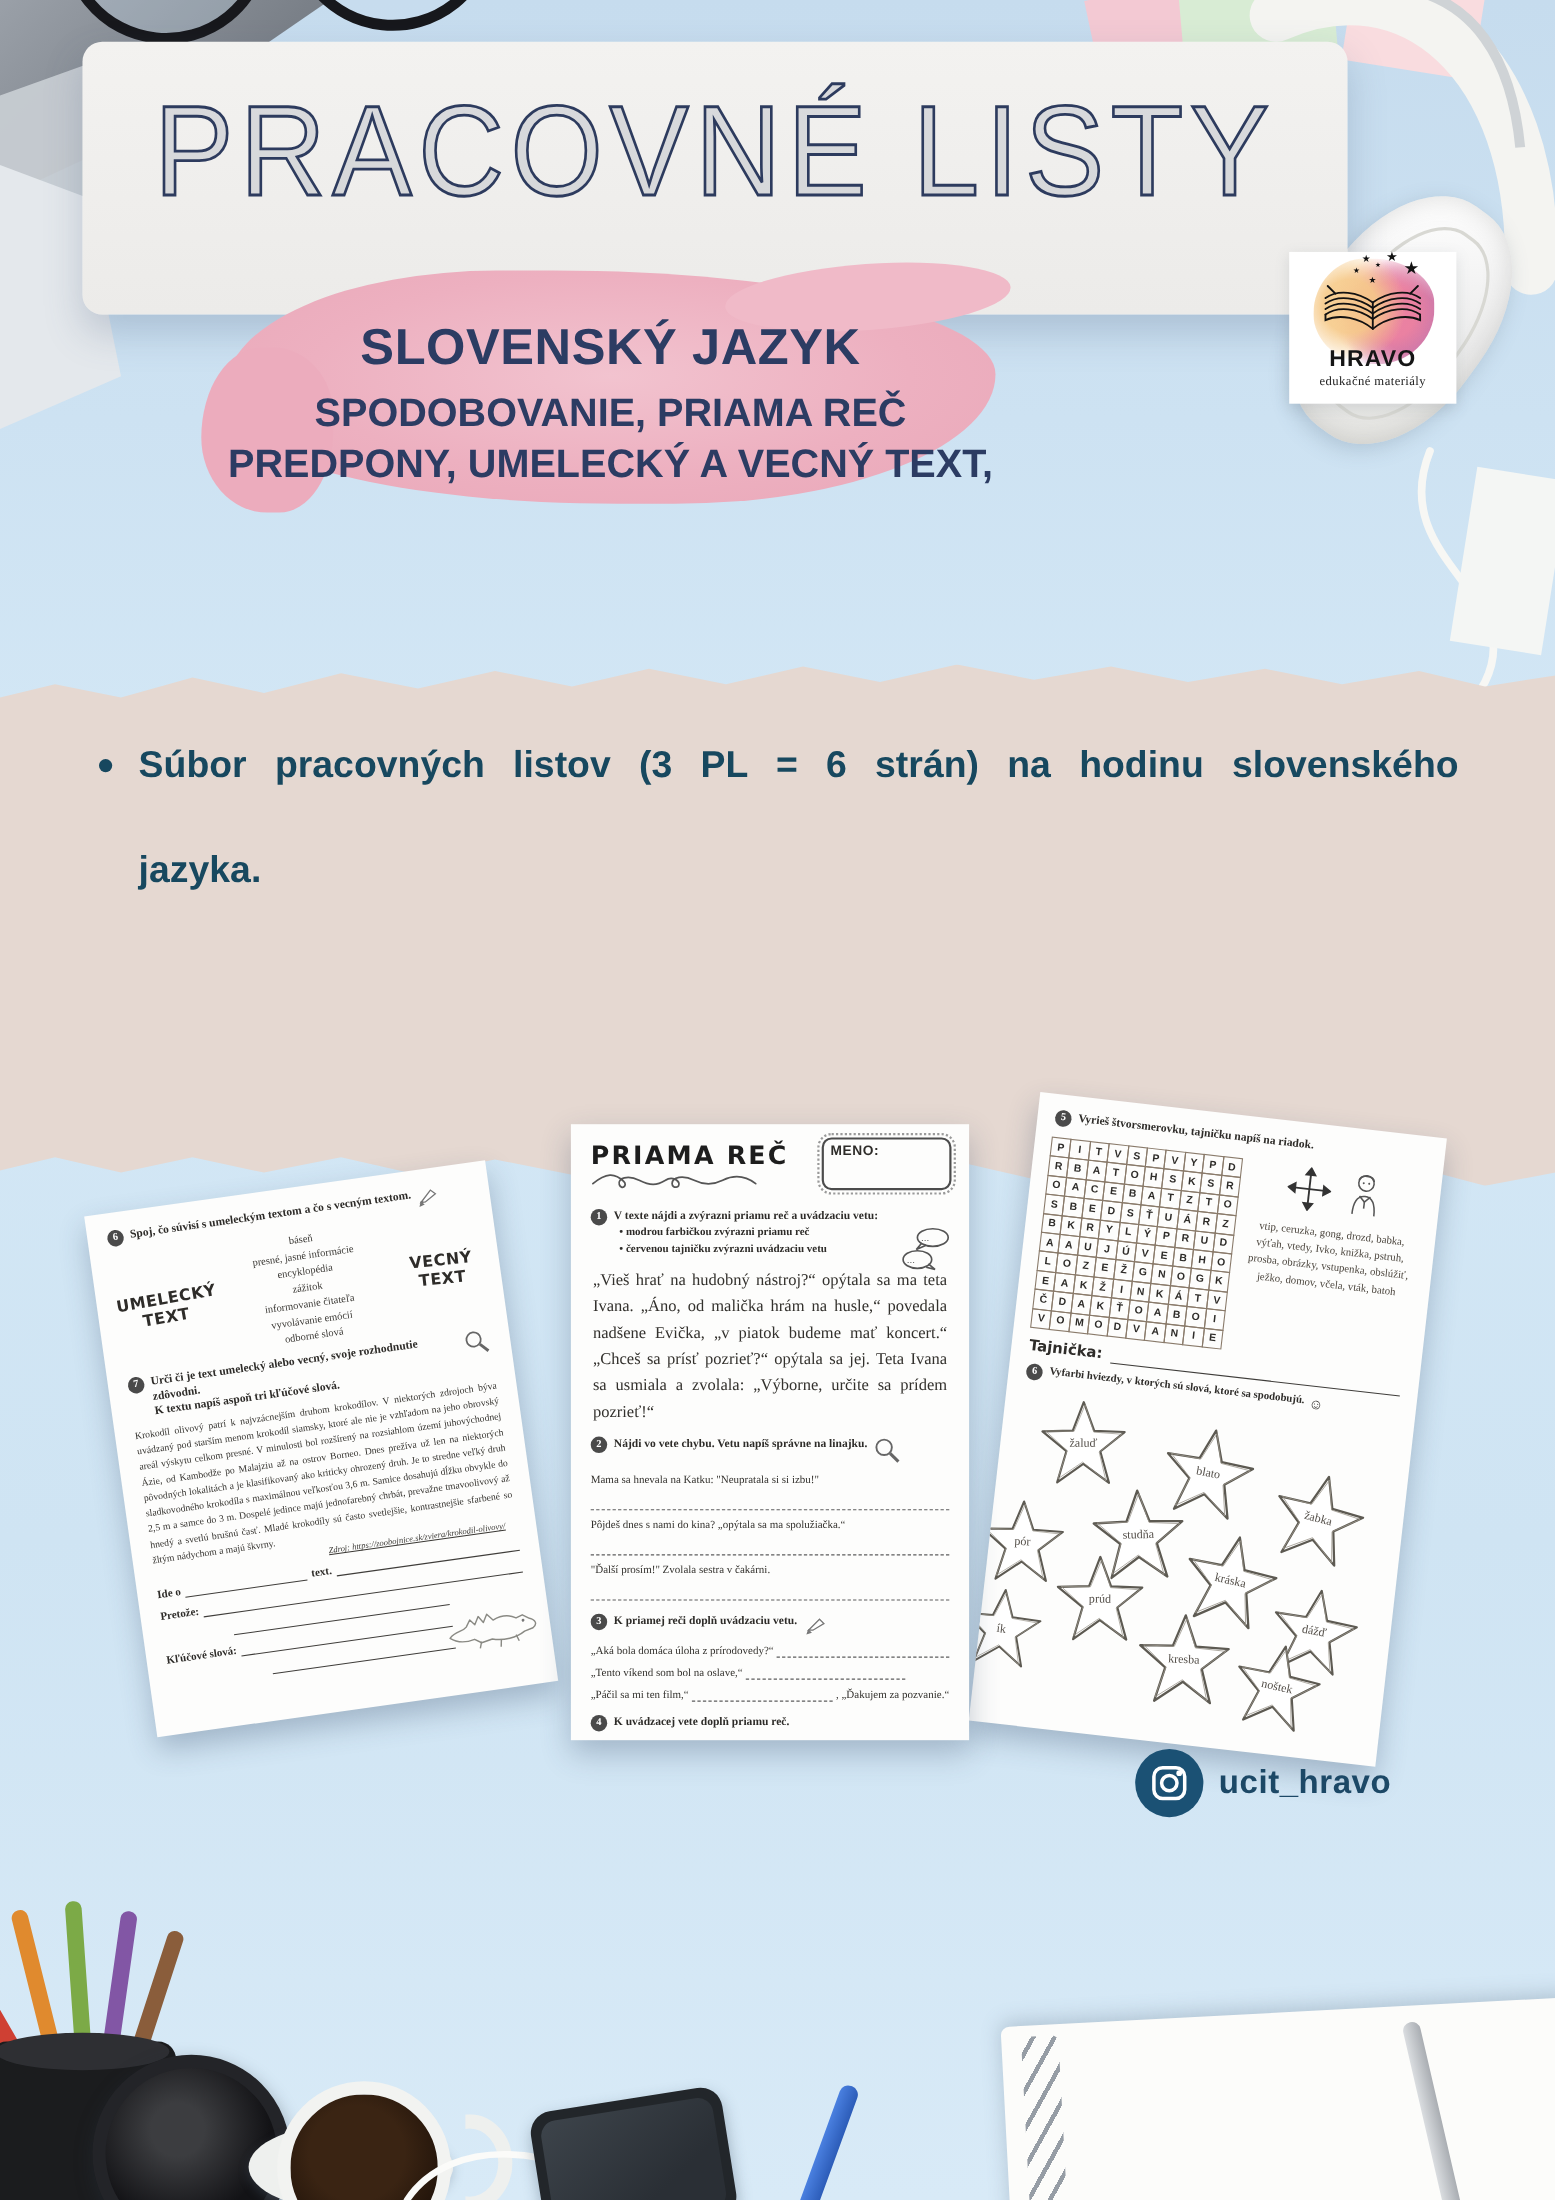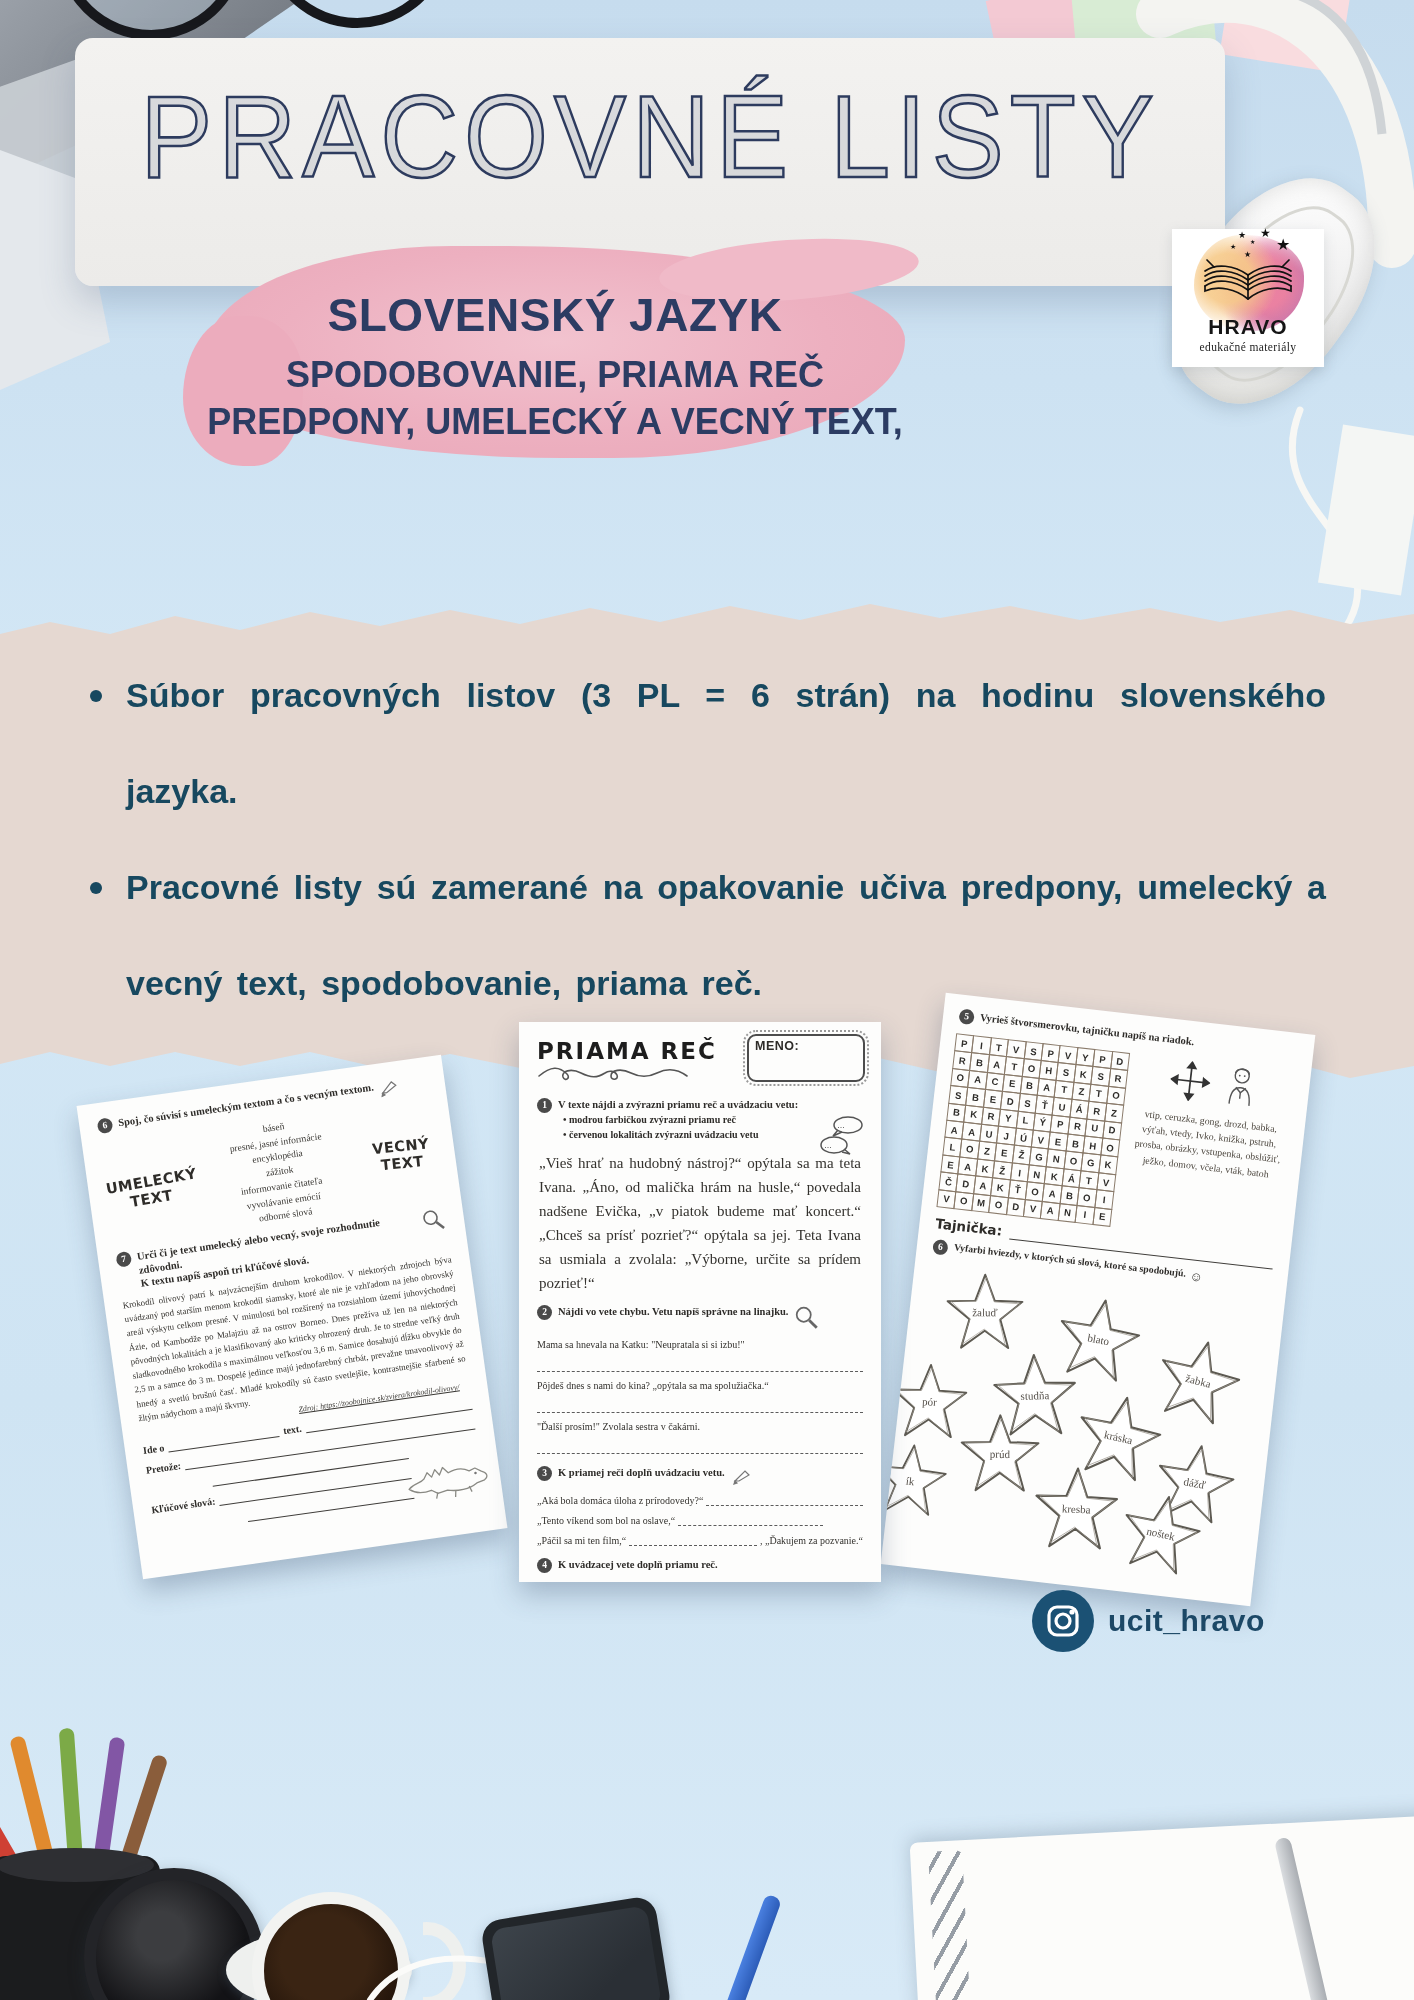--- a/index.html
+++ b/index.html
@@ -231,21 +231,20 @@
           <path d="M82 14 L89 7"></path>
       </g>
     </svg>
     <div class="logo-name">HRAVO</div>
     <div class="logo-tag">edukačné materiály</div>
   </div>
 
   <div class="abs tear"></div>
   <ul class="abs bullets">
     <li>Súbor pracovných listov (3 PL = 6 strán) na hodinu slovenského jazyka.</li>
-    <li>Pracovné listy sú zamerané na opakovanie učiva predpony, umelecký a vecný text, spodobovanie, priama reč.</li>
   </ul>
 
   <div class="card card-left">
     <div class="exhead">
       <span class="ws-num">6</span>
       <span>Spoj, čo súvisí s umeleckým textom a čo s vecným textom.</span>
       <svg width="22" height="18" viewBox="0 0 22 18" style="margin-left:4px;flex:0 0 auto;">
         <g stroke="#777" stroke-width="1.2" fill="#fff">
             <path d="M4 14 L14 4 L18 8 L8 14 Z"></path>
             <path d="M4 14 L3 17 L6 16 Z" fill="#777"></path>
@@ -319,21 +318,21 @@
       <path d="M2 12 C14 2 22 2 30 10 C34 14 28 18 26 13 C24 7 34 4 44 9 C54 14 60 14 68 9 C72 6 78 7 80 11 C82 16 74 17 74 12 C74 6 84 4 94 9 C104 14 112 13 120 9 C132 3 142 6 150 12" stroke="#555" stroke-width="1.6" fill="none" stroke-linecap="round"></path>
     </svg>
     <div class="meno-box">
       <span>MENO:</span>
     </div>
     <div class="exhead" style="margin-top:10px;">
       <span class="ws-num">1</span>
       <span>V texte nájdi a zvýrazni priamu reč a uvádzaciu vetu:</span>
     </div>
     <div class="ex1-b">• <span>modrou farbičkou zvýrazni priamu reč</span></div>
-    <div class="ex1-b">• <span>červenou lokalitách zvýrazni uvádzaciu vetu</span></div>
+    <div class="ex1-b">• <span>červenou tajničku zvýrazni uvádzaciu vetu</span></div>
     <svg width="50" height="44" viewBox="0 0 50 44" style="position:absolute;right:14px;top:92px;">
       <g stroke="#555" stroke-width="1.5" fill="none">
         <ellipse cx="31" cy="11" rx="14" ry="8"></ellipse>
           <path d="M21 16 L16 22 L25 18"></path>
         <ellipse cx="17" cy="31" rx="13" ry="8"></ellipse>
           <path d="M27 35 L33 40 L25 38"></path>
       </g>
       <text x="24" y="14" font-size="9" fill="#555" text-anchor="middle">...</text>
       <text x="11" y="34" font-size="9" fill="#555" text-anchor="middle">...</text>
     </svg>

